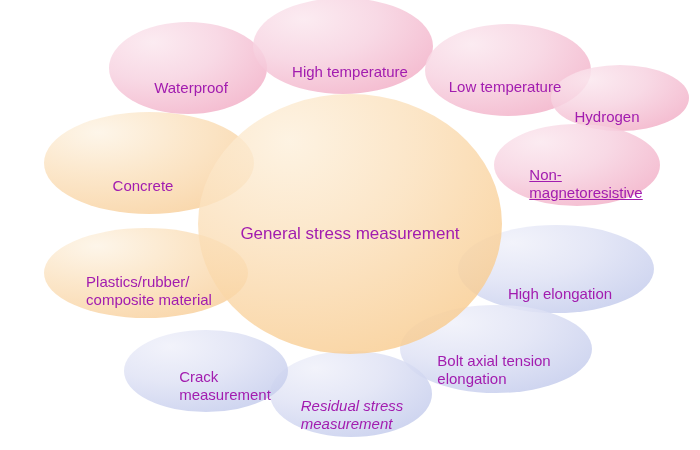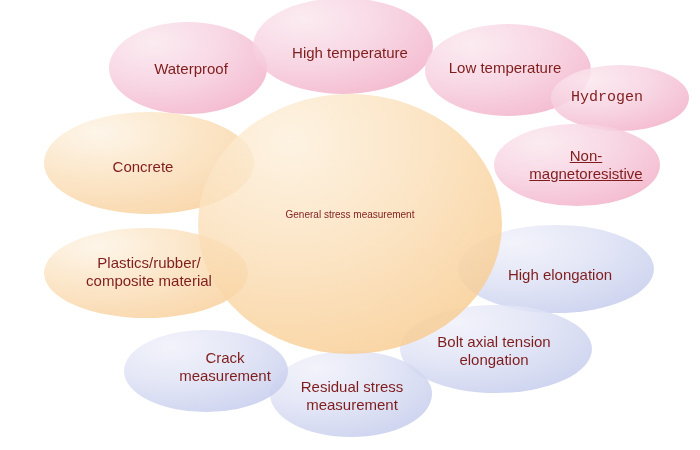--- a/index.html
+++ b/index.html
@@ -17,32 +17,33 @@
   }
   #bubbles {
     position: absolute;
     top: 0;
     left: 0;
     width: 700px;
     height: 450px;
   }
   .bubble-label {
     position: absolute;
-    color: #7f1d1d;
+    color: #a21caf;
     font-family: "Liberation Sans", sans-serif;
     font-size: 15px;
     line-height: 18px;
-    text-align: center;
+    text-align: left;
     white-space: pre-line;
     transform: translate(-50%, -50%);
     pointer-events: none;
     letter-spacing: 0px;
+    margin-top: 19px;
   }
   .bubble-label.center-label {
-    font-size: 10px;
+    font-size: 17px;
   }
 </style>
 </head>
 <body>
 
 <div id="canvas">
 
   <svg id="bubbles" viewBox="0 0 700 450" xmlns="http://www.w3.org/2000/svg">
     <defs>
       <radialGradient id="grad-pink" cx="28%" cy="22%" r="92%">
@@ -79,27 +80,27 @@
         <ellipse cx="146" cy="273" rx="102" ry="45" fill="url(#grad-orange)" fill-opacity="0.86"></ellipse>
         <ellipse cx="149" cy="163" rx="105" ry="51" fill="url(#grad-orange)" fill-opacity="0.86"></ellipse>
         <ellipse cx="350" cy="224" rx="152" ry="130" fill="url(#grad-center)" fill-opacity="0.82"></ellipse>
       </g>
   </svg>
 
   <div id="label-layer">
       <div class="bubble-label" style="left: 191px; top: 69px;">Waterproof</div>
       <div class="bubble-label" style="left: 350px; top: 53px;">High temperature</div>
       <div class="bubble-label" style="left: 505px; top: 68px;">Low temperature</div>
-      <div class="bubble-label" style="left: 607px; top: 98px; font-family: Liberation Mono, monospace;">Hydrogen</div>
+      <div class="bubble-label" style="left: 607px; top: 98px;">Hydrogen</div>
       <div class="bubble-label" style="left: 586px; top: 165px; text-decoration: underline;">Non-
 magnetoresistive</div>
       <div class="bubble-label" style="left: 560px; top: 275px;">High elongation</div>
       <div class="bubble-label" style="left: 494px; top: 351px;">Bolt axial tension
 elongation</div>
-      <div class="bubble-label" style="left: 352px; top: 396px;">Residual stress
+      <div class="bubble-label" style="left: 352px; top: 396px; font-style: italic;">Residual stress
 measurement</div>
       <div class="bubble-label" style="left: 225px; top: 367px;">Crack
 measurement</div>
       <div class="bubble-label" style="left: 149px; top: 272px;">Plastics/rubber/
 composite material</div>
       <div class="bubble-label" style="left: 143px; top: 167px;">Concrete</div>
       <div class="bubble-label center-label" style="left: 350px; top: 215px;">General stress measurement</div>
     </div>
 
 </div>

